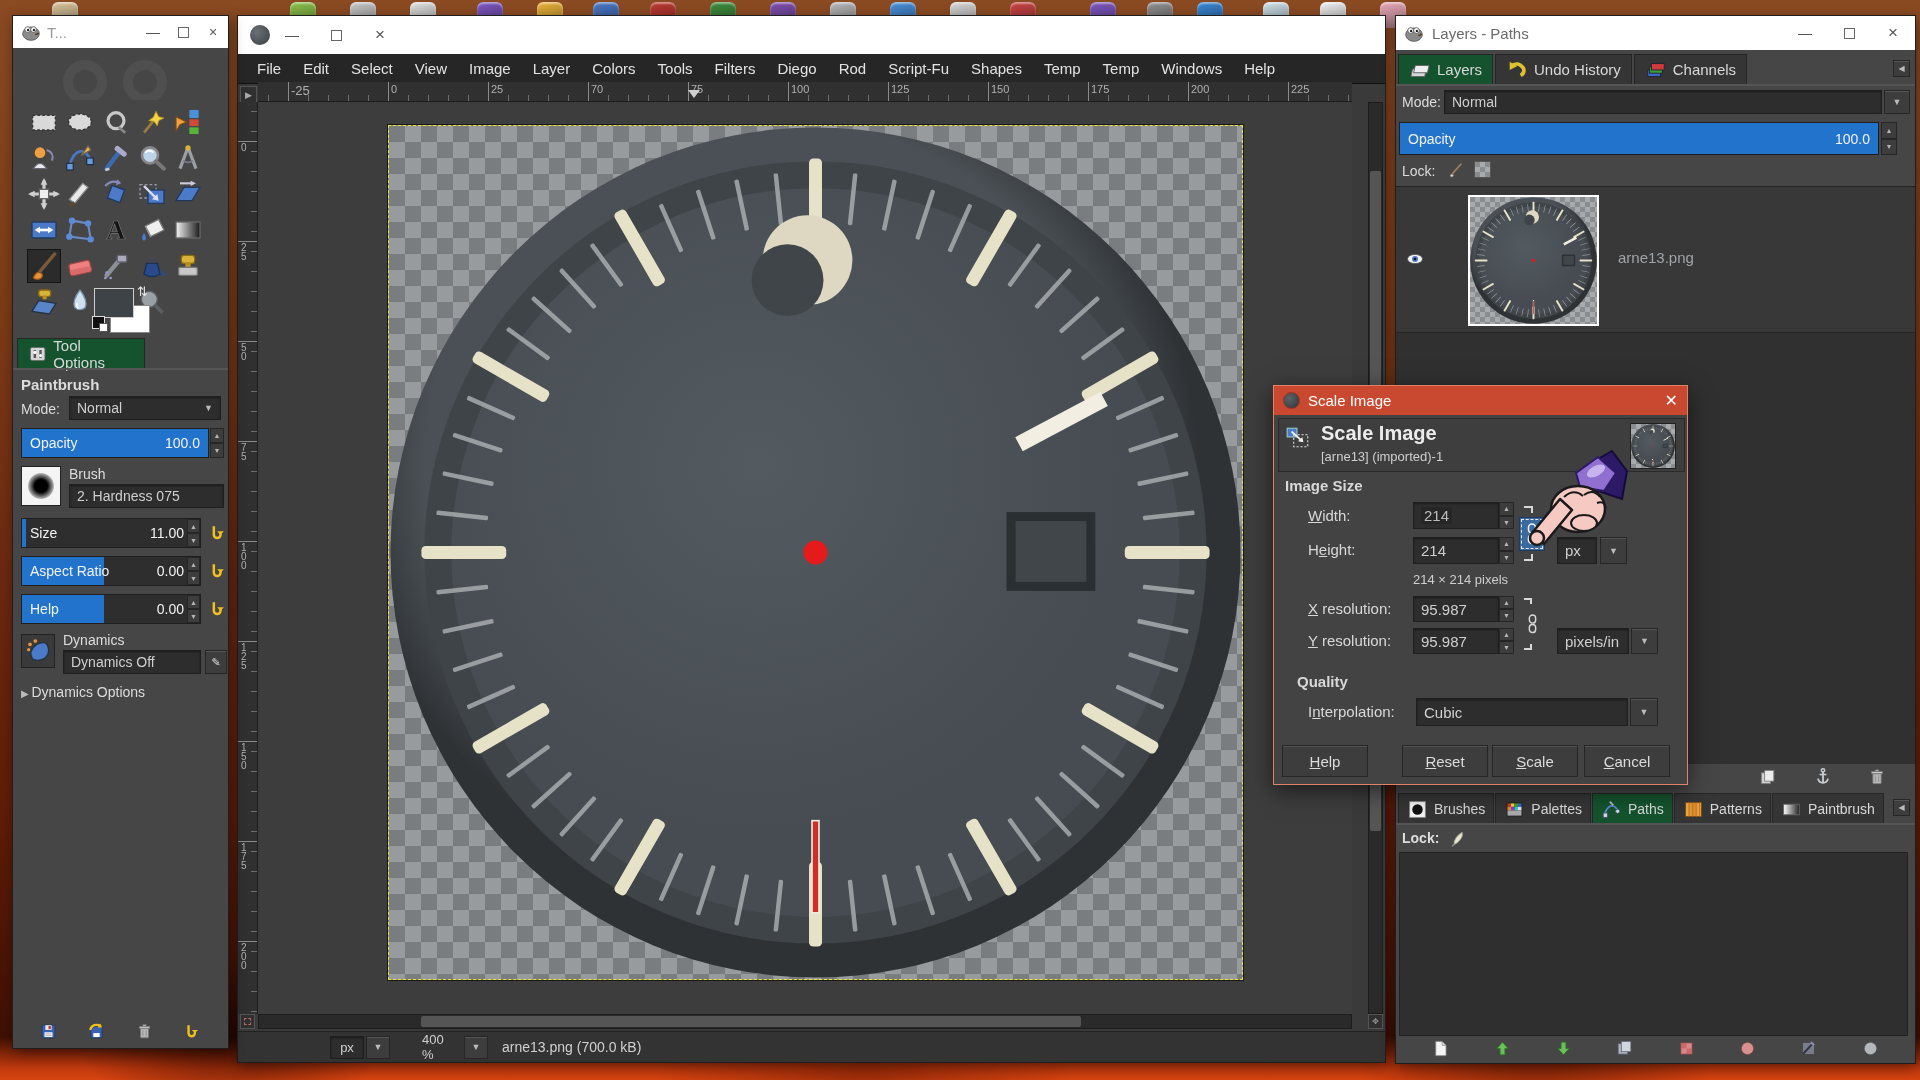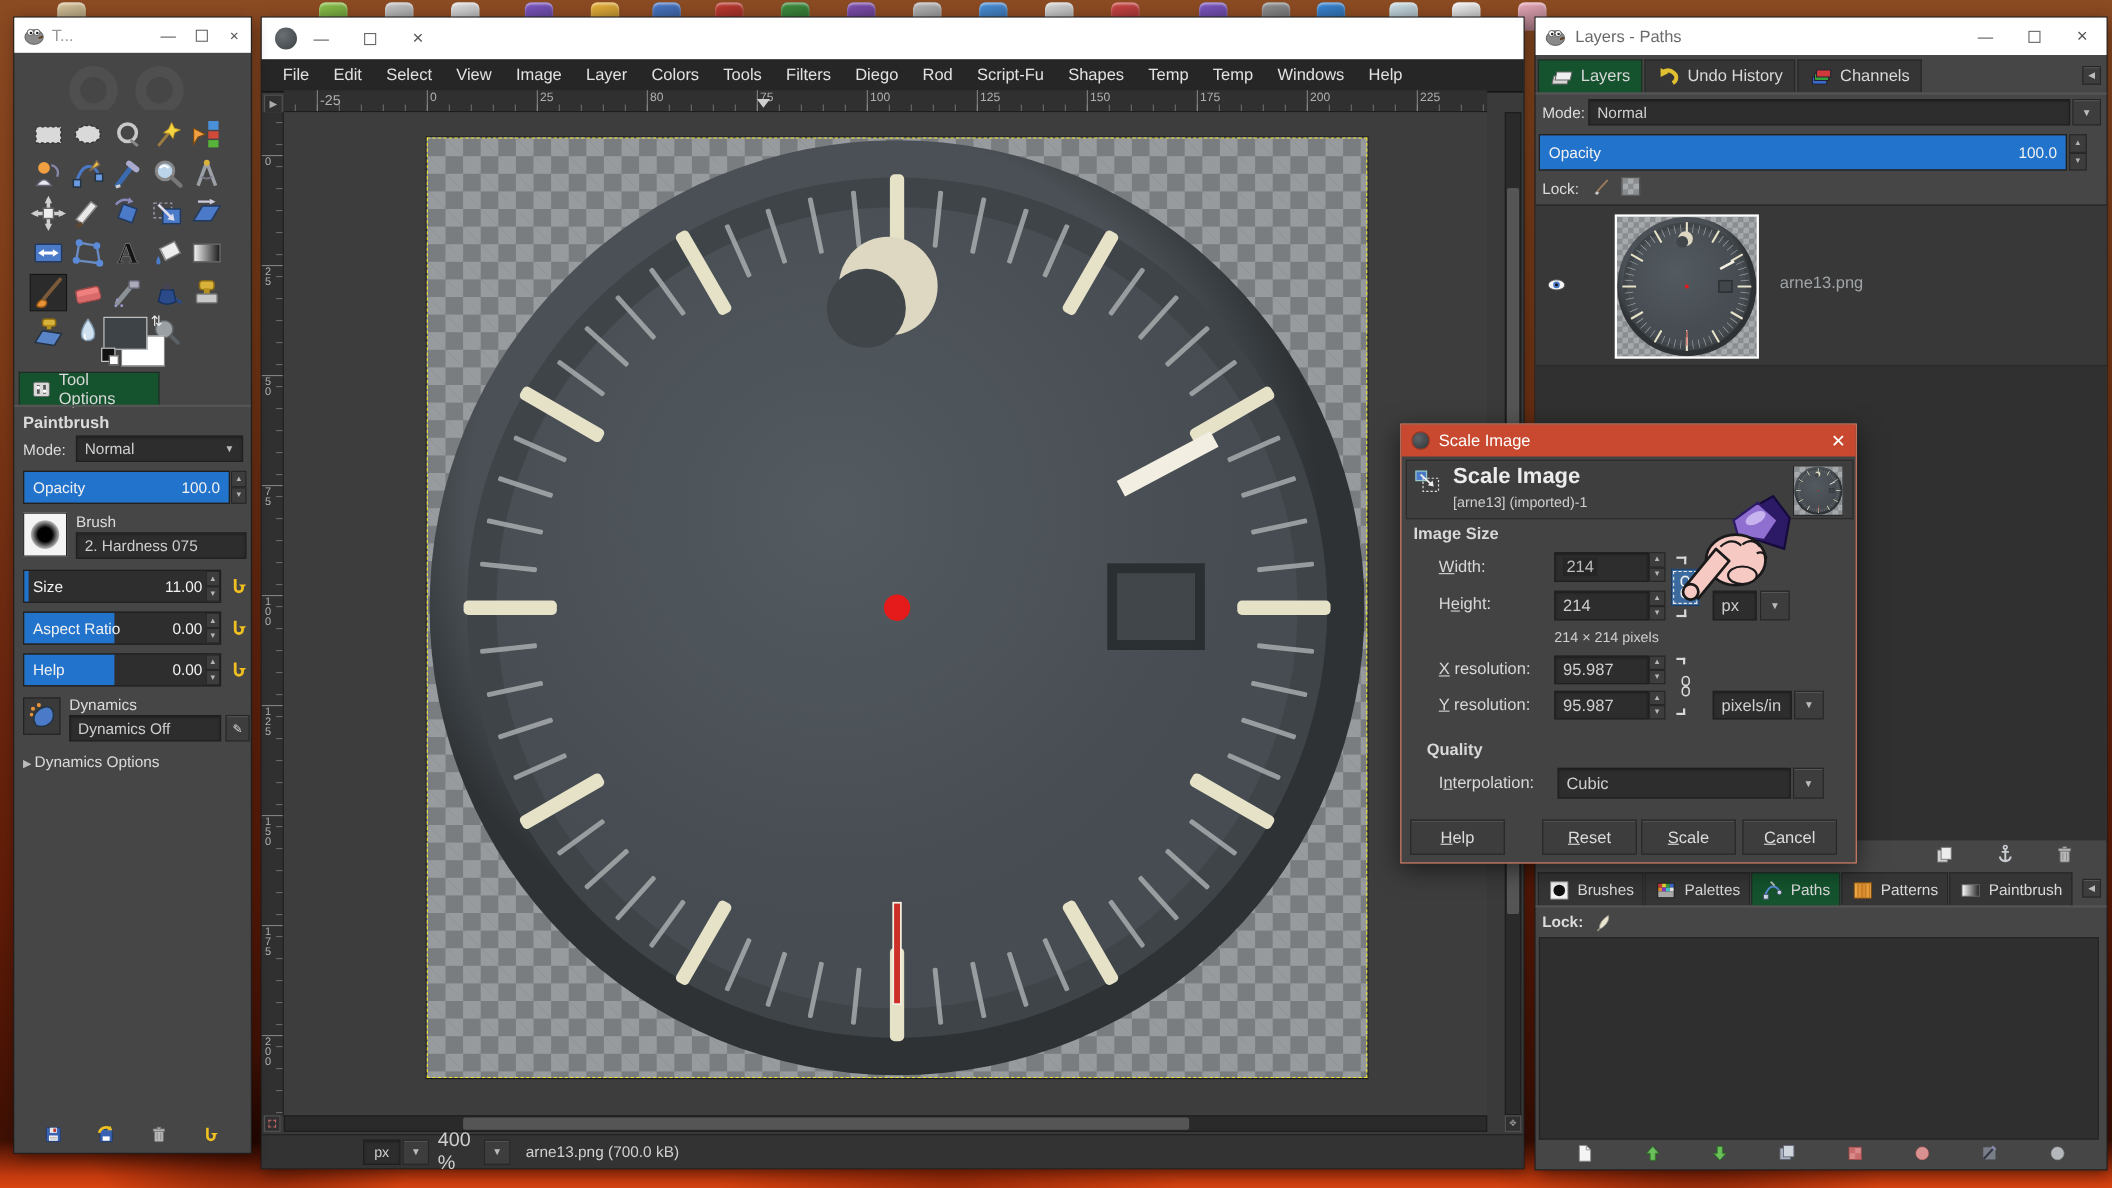--- a/index.html
+++ b/index.html
@@ -475,21 +475,21 @@
 
   <div style="position:absolute;left:2px;top:70px;width:17px;height:17px;background:#303030;border:1px solid #555;color:#aaa;font-size:9px;display:flex;align-items:center;justify-content:center;">▶</div>
 
   <div style="position:absolute;left:20px;top:66px;width:1094px;height:20px;background:#303030;border-bottom:1px solid #1c1c1c;
     background-image:linear-gradient(90deg,#8a8a8a 0 1px,transparent 1px),linear-gradient(90deg,#6e6e6e 0 1px,transparent 1px);
     background-repeat:repeat-x;background-size:100px 20px,20px 6px;background-position:130px 0,10px bottom;">
     <div id="ruler-h-labels" style="position:absolute;inset:0;overflow:hidden;">
         <span style="position:absolute;left:33px;top:1px;font-size:13px;color:#b0b0b0;">-25</span>
         <span style="position:absolute;left:133px;top:1px;font-size:11px;color:#b0b0b0;">0</span>
         <span style="position:absolute;left:233px;top:1px;font-size:11px;color:#b0b0b0;">25</span>
-        <span style="position:absolute;left:333px;top:1px;font-size:11px;color:#b0b0b0;">80</span>
+        <span style="position:absolute;left:333px;top:1px;font-size:11px;color:#b0b0b0;">70</span>
         <span style="position:absolute;left:433px;top:1px;font-size:11px;color:#b0b0b0;">75</span>
         <span style="position:absolute;left:533px;top:1px;font-size:11px;color:#b0b0b0;">100</span>
         <span style="position:absolute;left:633px;top:1px;font-size:11px;color:#b0b0b0;">125</span>
         <span style="position:absolute;left:733px;top:1px;font-size:11px;color:#b0b0b0;">150</span>
         <span style="position:absolute;left:833px;top:1px;font-size:11px;color:#b0b0b0;">175</span>
         <span style="position:absolute;left:933px;top:1px;font-size:11px;color:#b0b0b0;">200</span>
         <span style="position:absolute;left:1033px;top:1px;font-size:11px;color:#b0b0b0;">225</span>
       </div>
     <div style="position:absolute;left:430px;top:8px;width:0;height:0;border-left:6px solid transparent;border-right:6px solid transparent;border-top:8px solid #cfcfcf;"></div>
   </div>
@@ -610,21 +610,21 @@
   <div style="position:absolute;right:2px;top:998px;width:15px;height:15px;background:#303030;border:1px solid #555;color:#999;font-size:8px;display:flex;align-items:center;justify-content:center;">✥</div>
   <div style="position:absolute;left:2px;top:998px;width:15px;height:15px;background:#303030;border:1px solid #555;">
       <div style="margin:3px;width:7px;height:7px;border:1px dashed #b66;"></div>
     </div>
 
   <div style="position:absolute;left:0;bottom:0;width:100%;height:31px;background:#333;border-top:1px solid #222;display:flex;align-items:center;">
     <div class="entry" style="margin-left:92px;width:34px;height:23px;font-size:13px;justify-content:center;">
         <span>px</span>
       </div>
     <div class="btn3d" style="width:24px;height:23px;margin-left:2px;font-size:9px;color:#bbb;">▼</div>
-    <div class="entry" style="width:48px;height:23px;font-size:18px;justify-content:center;background:transparent;border-color:transparent;box-shadow:none;">
+    <div class="entry" style="margin-left:24px;width:48px;height:23px;font-size:13px;justify-content:center;background:transparent;border-color:transparent;box-shadow:none;">
         <span>400 %</span>
       </div>
     <div class="btn3d" style="width:24px;height:23px;margin-left:2px;font-size:9px;color:#bbb;">▼</div>
     <span style="margin-left:14px;color:#d0d0d0;font-size:14px;">arne13.png (700.0 kB)</span>
   </div>
 </div>
 
 <div class="win" style="left:1396px;top:16px;width:519px;height:1047px;z-index:3;">
   <div class="titlebar" style="height:34px;padding-left:8px;">
     <span class="mini-icon" id="wilber2">

